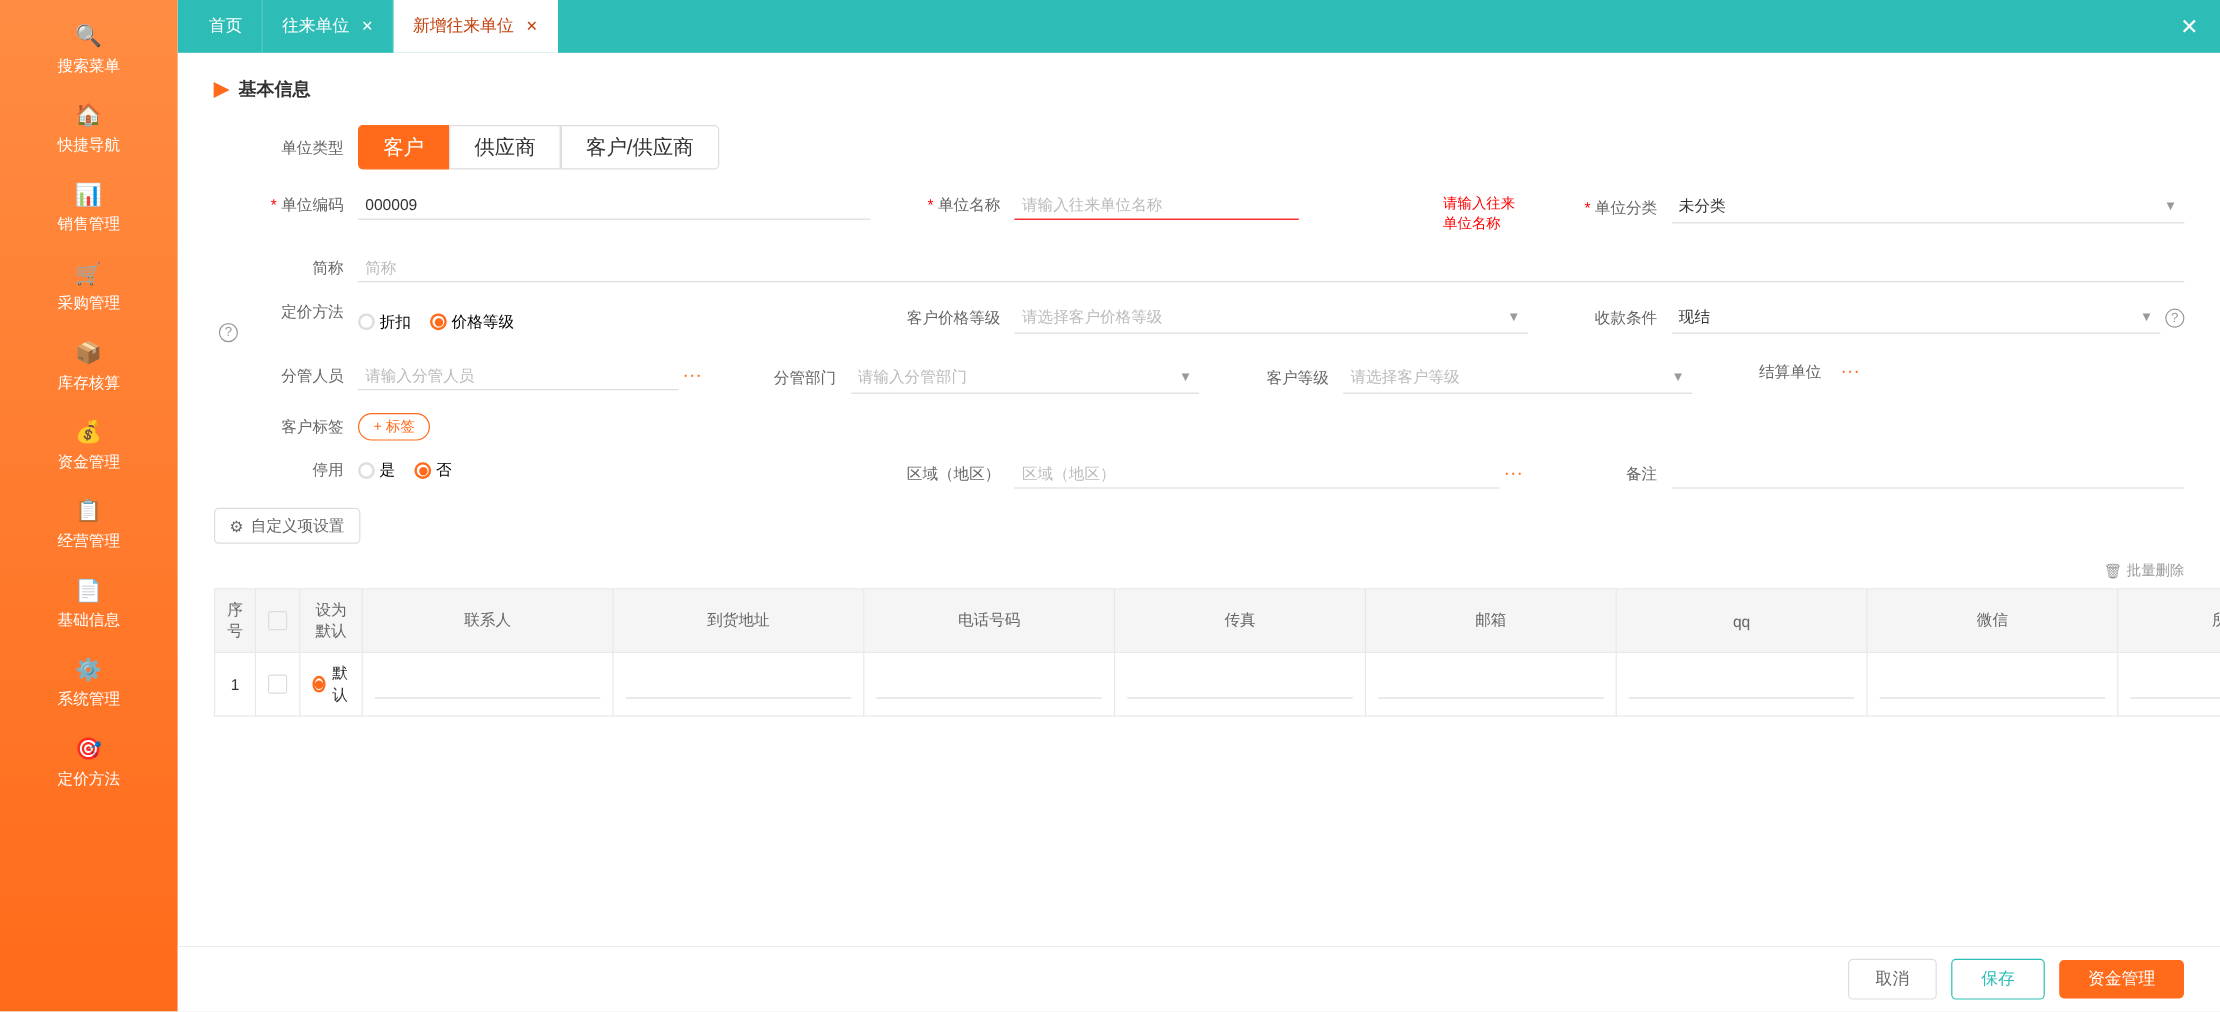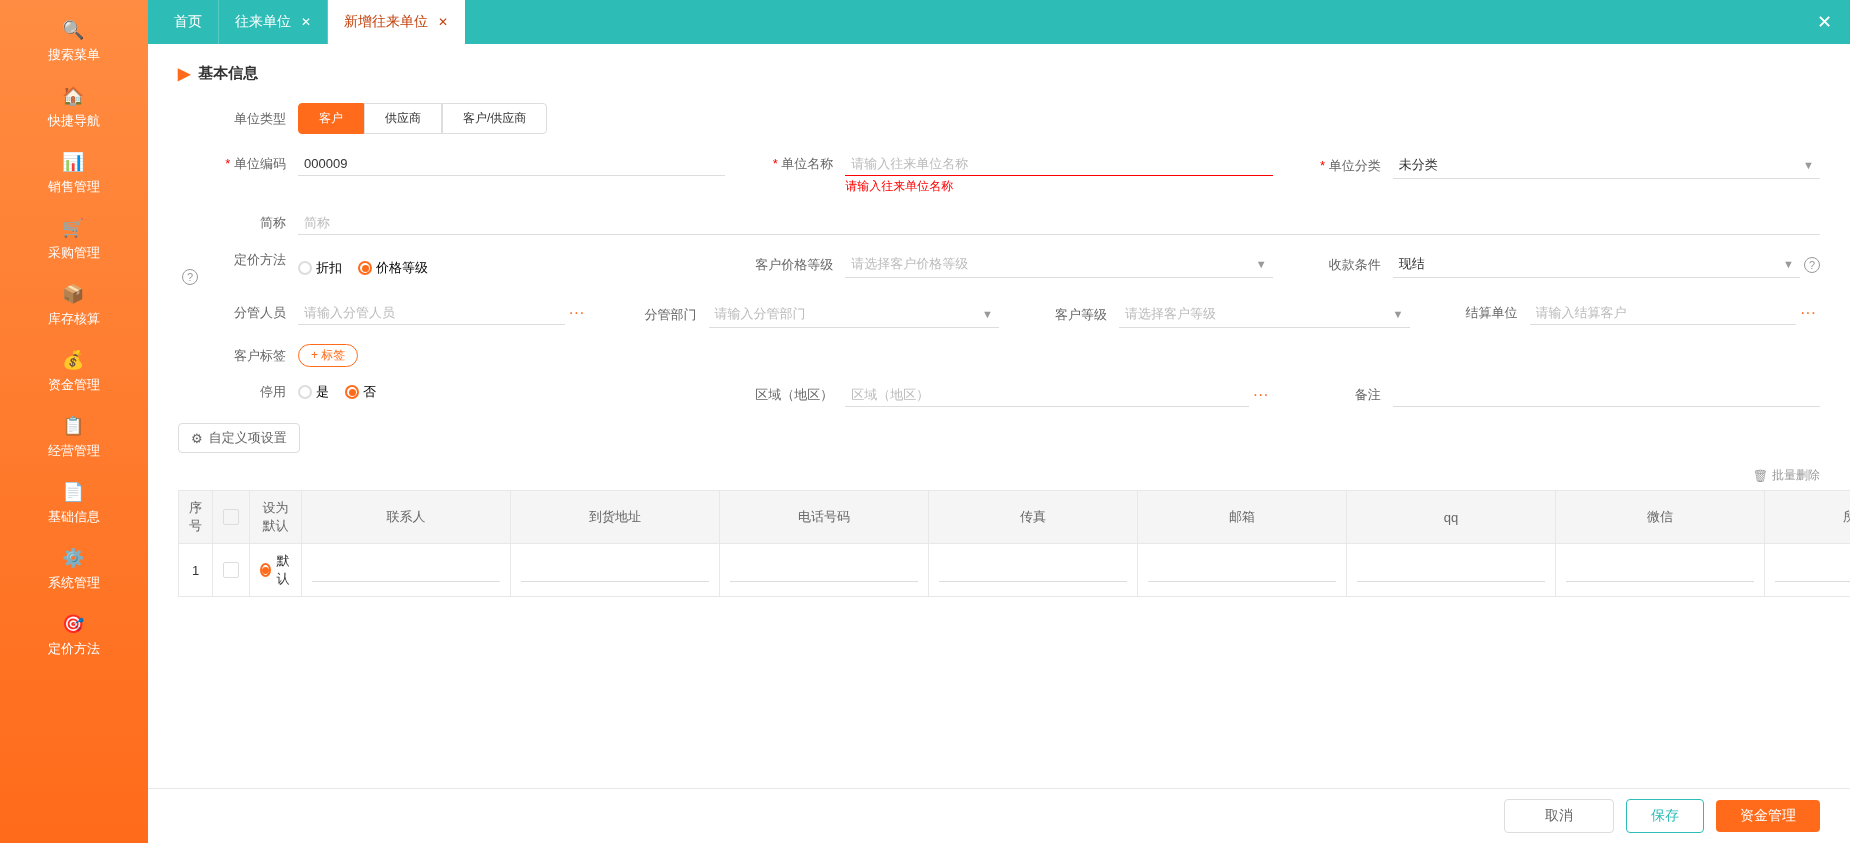--- a/index.html
+++ b/index.html
@@ -116,21 +116,21 @@
       text-align: right;
       padding-right: 12px;
       font-size: 13px;
       color: #666;
     }
     .type-btn {
       padding: 6px 20px;
       border: 1px solid #ddd;
       background: white;
       cursor: pointer;
-      font-size: 12px;
+      font-size: 17px;
       color: #333;
     }
     .type-btn.active {
       background: #ff6b1a;
       color: white;
       border-color: #ff6b1a;
     }
     .type-btn:first-of-type { border-radius: 4px 0 0 4px; }
     .type-btn:last-of-type { border-radius: 0 4px 4px 0; text-align: center; }
 
@@ -287,21 +287,21 @@
       background: white;
       border-top: 1px solid #e8e8e8;
       display: flex;
       align-items: center;
       justify-content: flex-end;
       padding: 10px 30px;
       gap: 12px;
       flex-shrink: 0;
     }
     .btn-cancel {
-      padding: 7px 40px;
+      padding: 7px 22px;
       border: 1px solid #ddd;
       border-radius: 4px;
       background: white;
       color: #666;
       font-size: 14px;
       cursor: pointer;
     }
     .btn-save {
       padding: 7px 24px;
       border: 1px solid #2dbdb6;
@@ -397,21 +397,21 @@
       <button class="type-btn active">客户</button>
       <button class="type-btn">供应商</button>
       <button class="type-btn">客户/供应商</button>
     </div>
 
     <div class="form-row">
       <div class="form-field">
         <div class="form-label required">单位编码</div>
         <input class="form-input" type="text" value="000009" style="">
       </div>
-      <div class="form-field" style="flex-direction:column;align-items:flex-start;">
+      <div class="form-field" style="flex-direction:row;align-items:flex-start;">
         <div style="display:flex;align-items:center;width:100%;">
           <div class="form-label required">单位名称</div>
           <input class="form-input error" type="text" placeholder="请输入往来单位名称" style="">
         </div>
         <div class="error-msg">请输入往来单位名称</div>
       </div>
       <div class="form-field">
         <div class="form-label required">单位分类</div>
         <div class="form-select">
           <span class="form-select-text has-value">未分类</span>
@@ -478,21 +478,20 @@
       </div>
       <div class="form-field">
         <div class="form-label">客户等级</div>
         <div class="form-select">
           <span class="form-select-text">请选择客户等级</span>
           <span class="chevron">▼</span>
         </div>
       </div>
       <div class="form-field">
         <div class="form-label">结算单位</div>
-        <input class="form-input" type="text" placeholder="请输入结算客户" style="">
         <span class="dots-btn">···</span>
       </div>
     </div>
 
     <div class="form-row">
       <div class="form-field">
         <div class="form-label">客户标签</div>
         <button class="tag-btn">+ 标签</button>
       </div>
     </div>

